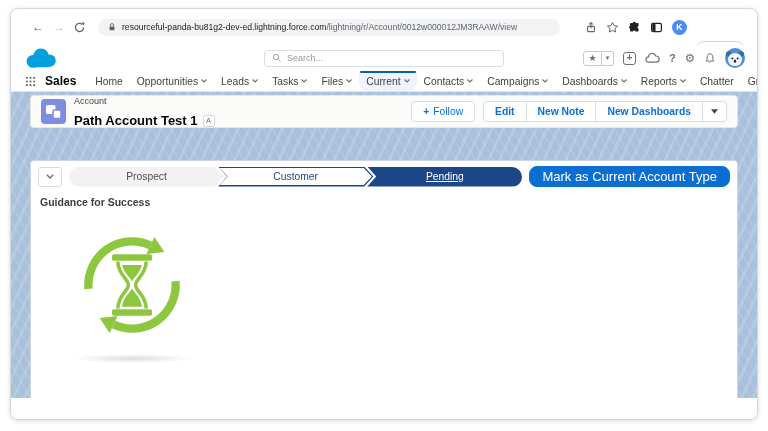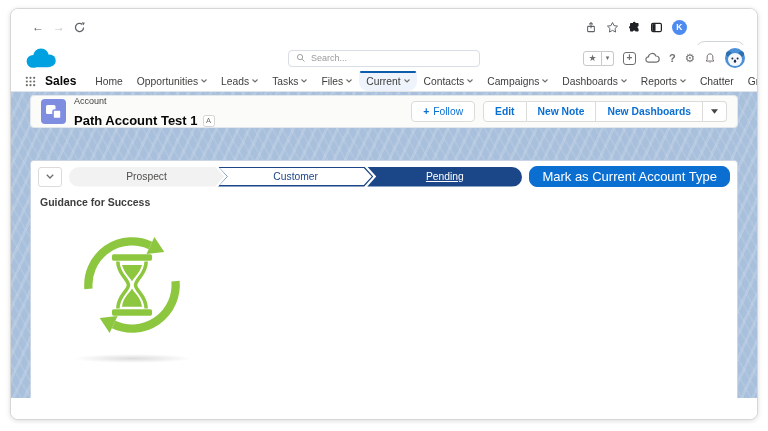--- a/index.html
+++ b/index.html
@@ -24,21 +24,21 @@
   .cicon { display:flex; align-items:center; }
   .avatar-k { width:15px; height:15px; border-radius:50%; background:#4e8bf0; color:#fff;
               font-size:8.5px; font-weight:bold; display:flex; align-items:center; justify-content:center; }
   .error-pill { height:17px; border:1px solid #d0d3d8; border-radius:9px; padding:0 9px;
                 display:flex; align-items:center; gap:4px; font-size:9.5px; color:#3c4043; background:#fff;margin-top:44px; }
   .warn-dot { width:4px; height:8px; border-radius:2px; background:#f9ab00; }
 
   
   .sf-header { height:26px; flex:0 0 26px; position:relative; display:flex;
                align-items:center; padding:0 12px; background:#fff; }
-  .search-box { position:absolute; left:50%; transform:translateX(-50%); width:192px; height:17px;
+  .search-box { position:absolute; left:50%; transform:translateX(-50%); width:240px; height:17px;
                 border:1px solid #d8dde6; border-radius:4px; background:#fff;
                 display:flex; align-items:center; gap:5px; padding:0 7px; }
   .search-ph { font-size:9px; color:#9b9b9b; }
   .hdr-icons { margin-left:auto; display:flex; align-items:center; gap:9px; color:#706e6b; }
   .fav-group { display:flex; }
   .fav-box { width:19px; height:15px; border:1px solid #c9c9c9; border-radius:3px 0 0 3px;
              display:flex; align-items:center; justify-content:center; font-size:9px; color:#706e6b; }
   .fav-caret { width:12px; height:15px; border:1px solid #c9c9c9; border-left:none;
                border-radius:0 3px 3px 0; display:flex; align-items:center; justify-content:center;
                font-size:7px; color:#706e6b; }
@@ -123,20 +123,27 @@
 
   <div class="chrome-bar">
     <span class="nav-glyph">←</span>
     <span class="nav-glyph disabled">→</span>
     <span class="cicon">
       <svg width="13" height="13" viewBox="0 0 16 16">
           <path d="M13 8a5 5 0 1 1-1.6-3.7" fill="none" stroke="#5f6368" stroke-width="1.6"></path>
           <polygon points="11,1.6 14.6,2.2 12.6,5.6" fill="#5f6368"></polygon>
         </svg>
     </span>
+    <div class="url-pill">
+      <svg width="10" height="10" viewBox="0 0 16 16">
+          <rect x="4" y="7" width="8" height="6" rx="1" fill="#5f6368"></rect>
+          <path d="M5.5 7V5a2.5 2.5 0 0 1 5 0v2" fill="none" stroke="#5f6368" stroke-width="1.4"></path>
+        </svg>
+      <span class="url-text"><span>resourceful-panda-bu81g2-dev-ed.lightning.force.com</span><span class="path">/lightning/r/Account/0012w000012JM3RAAW/view</span></span>
+    </div>
     <div class="chrome-right">
       <span class="cicon">
         <svg width="12" height="13" viewBox="0 0 16 16">
             <rect x="3.5" y="6.5" width="9" height="7" rx="1" fill="none" stroke="#5f6368" stroke-width="1.4"></rect>
             <line x1="8" y1="9" x2="8" y2="1.8" stroke="#5f6368" stroke-width="1.4"></line>
             <polyline points="5.6,3.8 8,1.5 10.4,3.8" fill="none" stroke="#5f6368" stroke-width="1.4"></polyline>
           </svg>
       </span>
       <span class="cicon">
         <svg width="13" height="13" viewBox="0 0 16 16">

